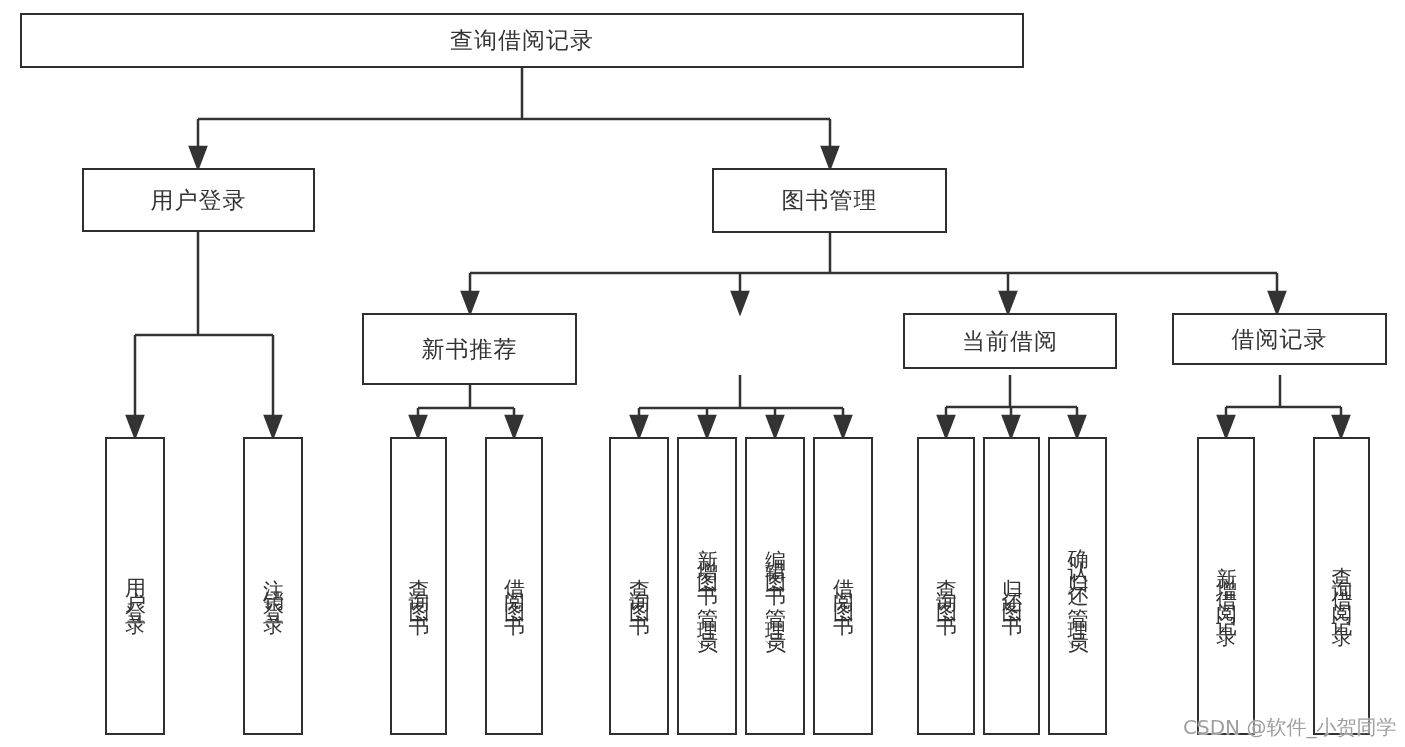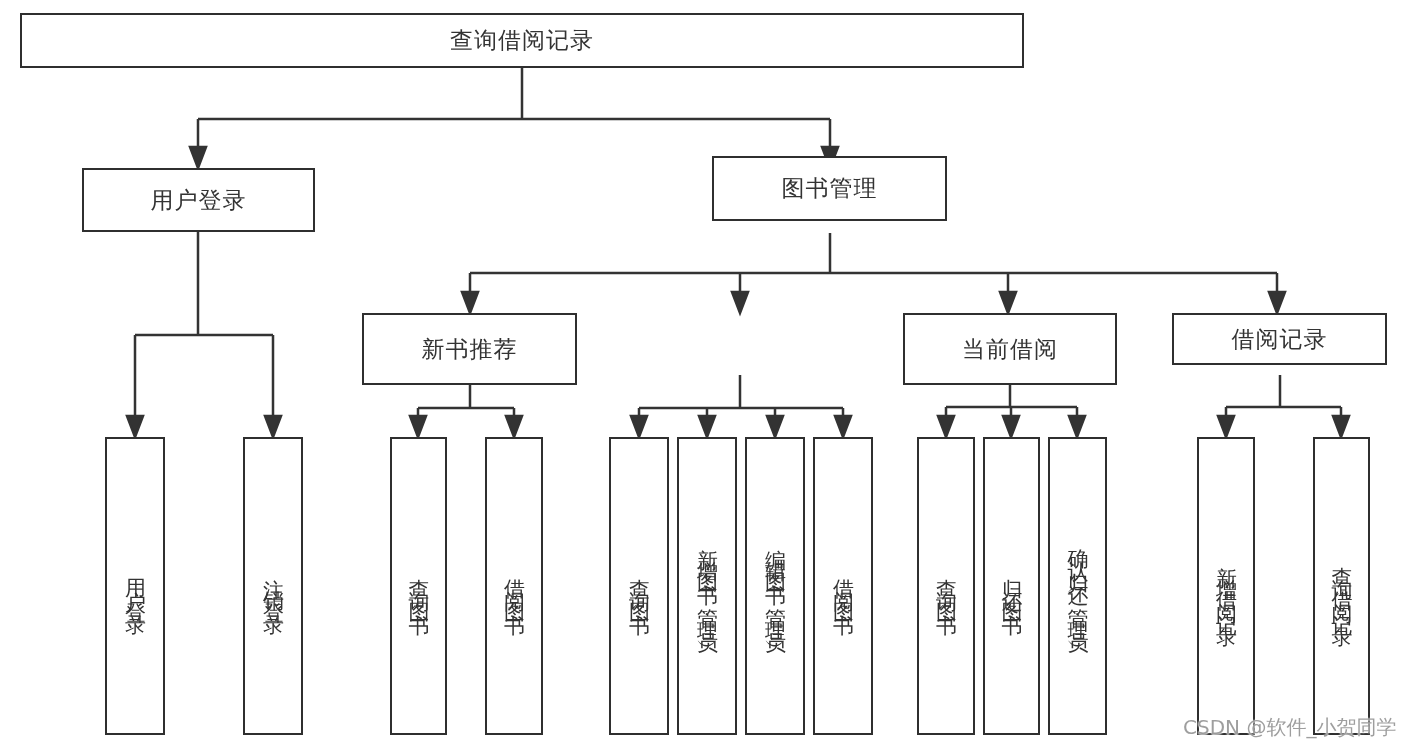--- a/index.html
+++ b/index.html
@@ -80,28 +80,28 @@
     </g>
   </svg>
 
   <div class="box h-box" style="left:20px;top:13px;width:1004px;height:55px">
     <span>查询借阅记录</span>
   </div>
 
   <div class="box h-box" style="left:82px;top:168px;width:233px;height:64px">
     <span>用户登录</span>
   </div>
-  <div class="box h-box" style="left:712px;top:156px;width:235px;height:65px">
+  <div class="box h-box" style="left:712px;top:168px;width:235px;height:65px">
     <span>图书管理</span>
   </div>
 
   <div class="box h-box" style="left:362px;top:313px;width:215px;height:72px">
     <span>新书推荐</span>
   </div>
-  <div class="box h-box" style="left:903px;top:313px;width:214px;height:72px">
+  <div class="box h-box" style="left:903px;top:313px;width:214px;height:56px">
     <span>当前借阅</span>
   </div>
   <div class="box h-box" style="left:1172px;top:313px;width:215px;height:52px">
     <span>借阅记录</span>
   </div>
 
   <div class="box v-box" style="left:105px;top:437px;width:60px;height:298px">
     <span>用户登录</span>
   </div>
   <div class="box v-box" style="left:243px;top:437px;width:60px;height:298px">

